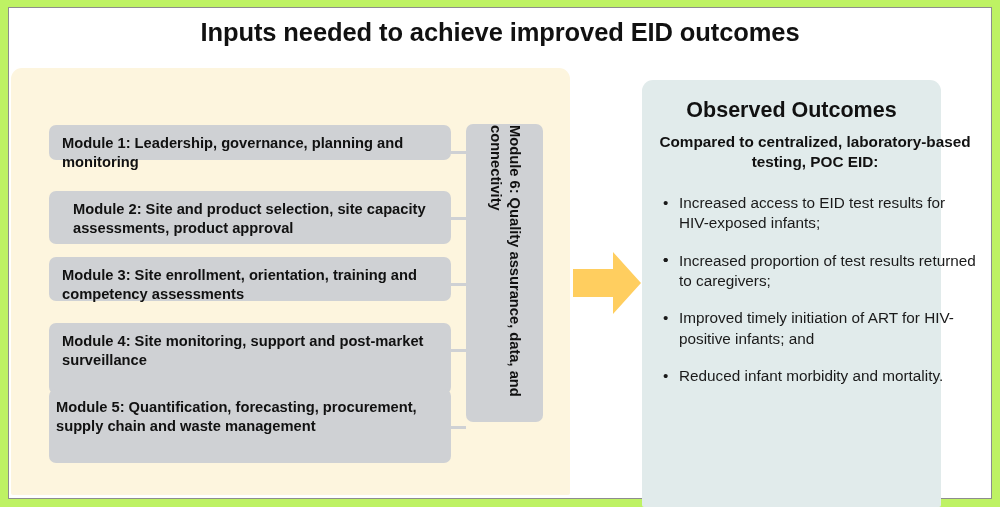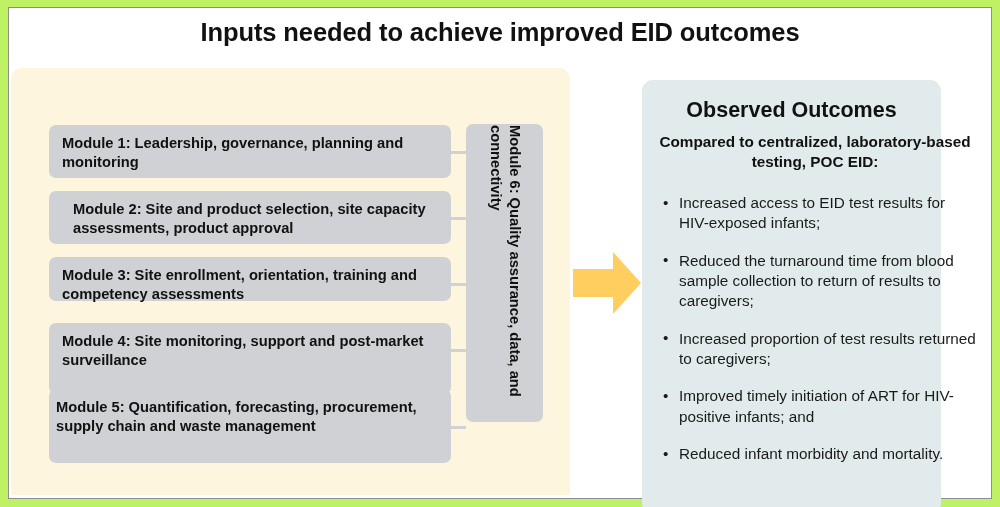--- a/index.html
+++ b/index.html
@@ -177,21 +177,21 @@
 <body>
 
 <div id="figure">
 
   <div class="frame"></div>
 
   <div class="figure-title">Inputs needed to achieve improved EID outcomes</div>
 
   <div class="inputs-panel">
 
-    <div class="module-box" style="top:57px;height:53px;">
+    <div class="module-box" style="top:57px;height:35px;">
       <span>Module 1: Leadership, governance, planning and monitoring</span>
     </div>
 
     <div class="module-box" style="top:123px;height:53px;padding-left:24px;">
       <span>Module 2: Site and product selection, site capacity assessments, product approval</span>
     </div>
 
     <div class="module-box" style="top:189px;height:44px;">
       <span>Module 3: Site enrollment, orientation, training and competency assessments</span>
     </div>
@@ -226,21 +226,20 @@
 
     <div class="outcomes-sub">Compared to centralized, laboratory-based testing, POC EID:</div>
 
     <ul class="outcomes-list">
       <li class="outcome-item">
         <span class="bullet">•</span>
         <span>Increased access to EID test results for HIV-exposed infants;</span>
       </li>
       <li class="outcome-item">
         <span class="bullet">•</span>
-        <span>Reduced the turnaround time from blood sample collection to return of results to caregivers;</span>
       </li>
       <li class="outcome-item">
         <span class="bullet">•</span>
         <span>Increased proportion of test results returned to caregivers;</span>
       </li>
       <li class="outcome-item">
         <span class="bullet">•</span>
         <span>Improved timely initiation of ART for HIV-positive infants; and</span>
       </li>
       <li class="outcome-item">

